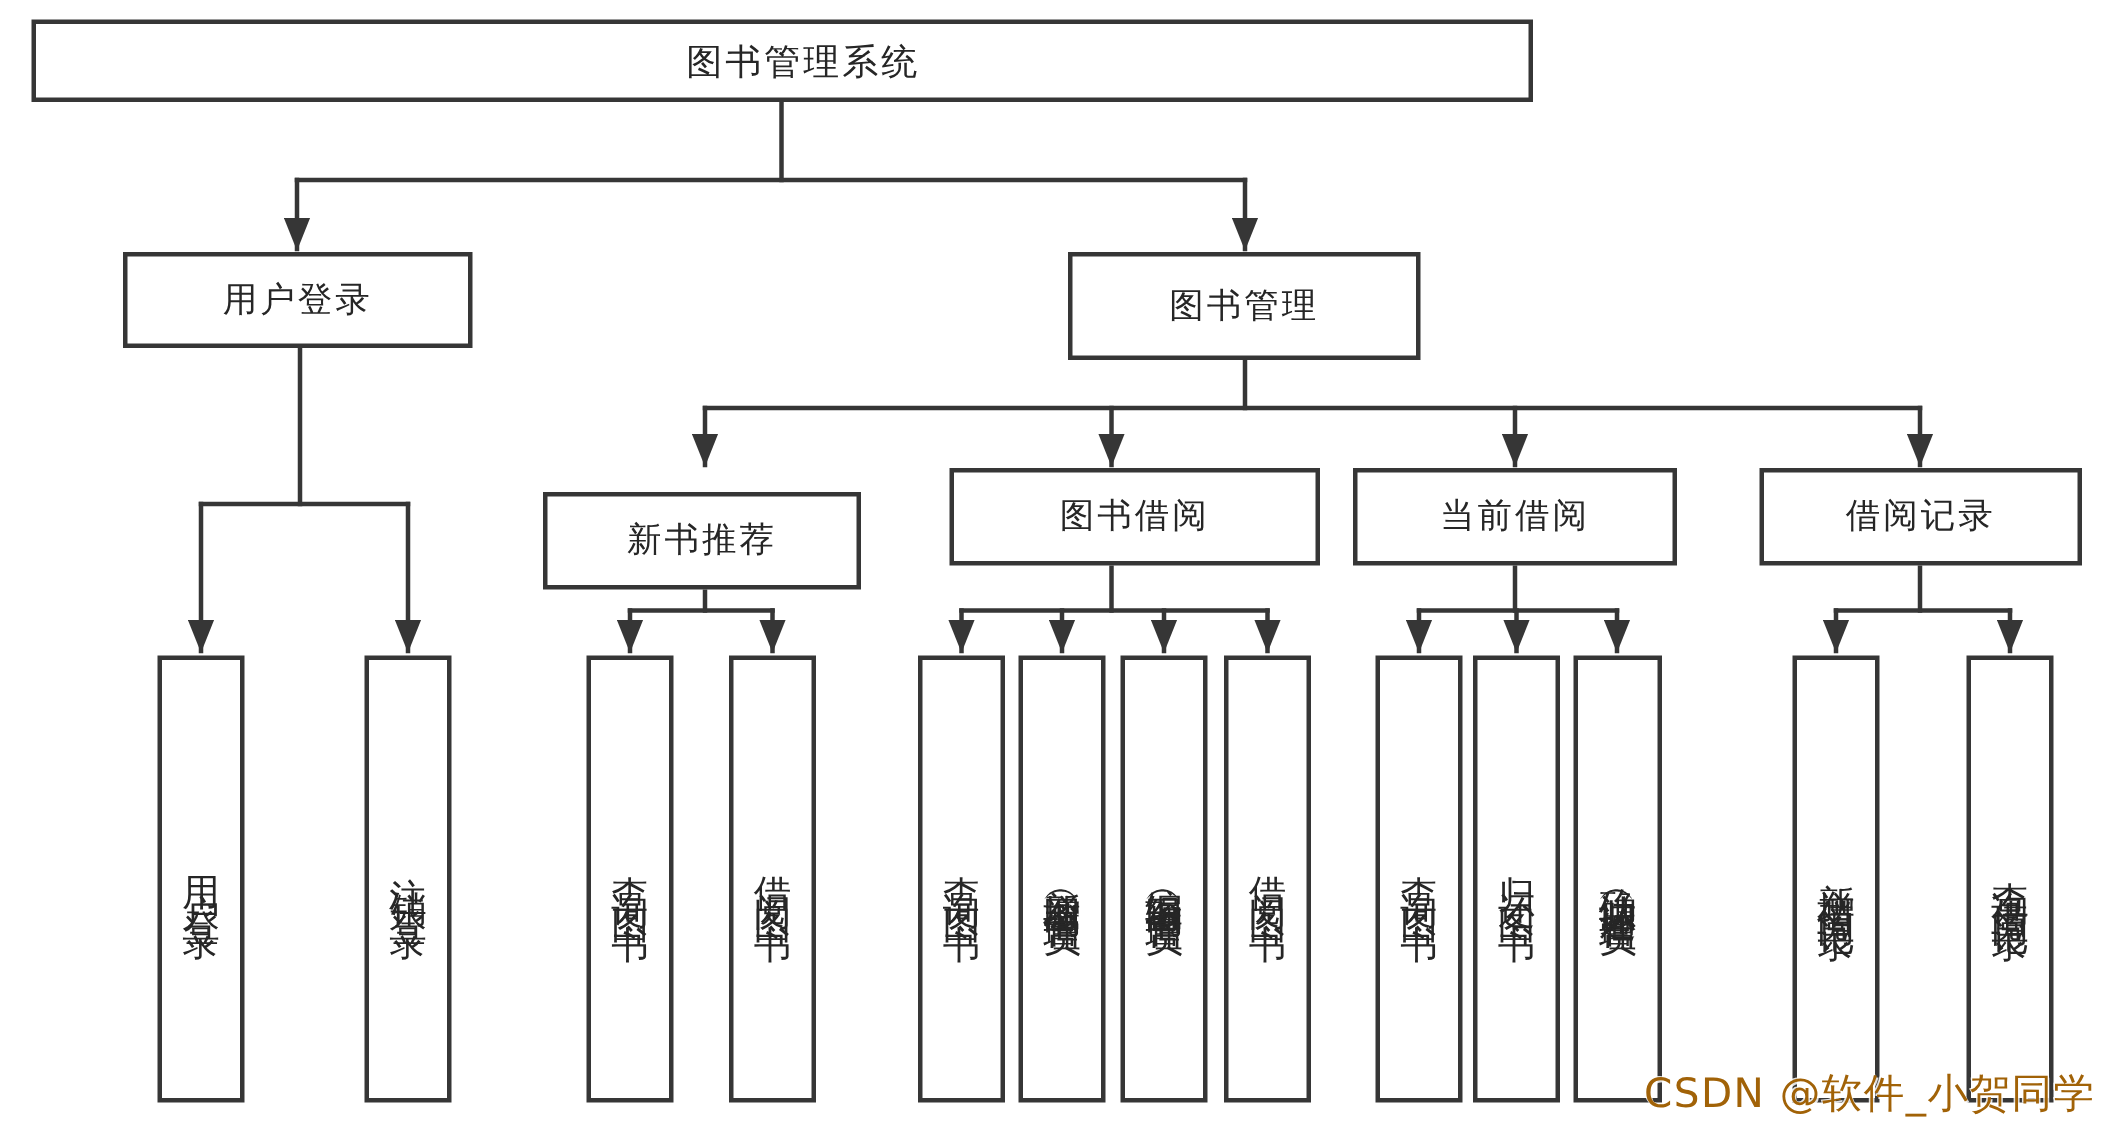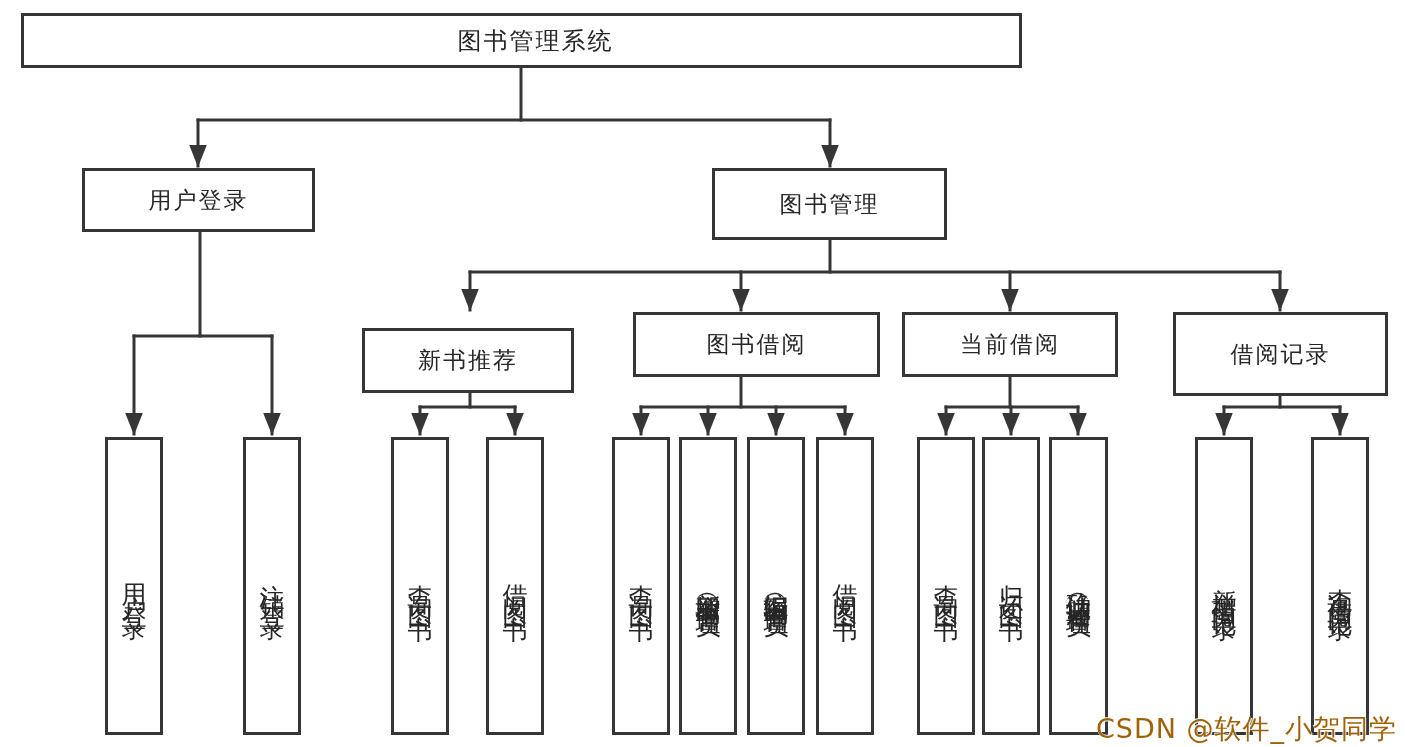--- a/index.html
+++ b/index.html
@@ -124,21 +124,21 @@
   </svg>
 
   <div class="box hbox rootbox" style="left:21px; top:13px; width:1001px; height:55px;padding-left:28px;">图书管理系统</div>
 
   <div class="box hbox" style="left:82px; top:168px; width:233px; height:64px;">用户登录</div>
   <div class="box hbox" style="left:712px; top:168px; width:235px; height:72px;">图书管理</div>
 
   <div class="box hbox" style="left:362px; top:328px; width:212px; height:65px;">新书推荐</div>
   <div class="box hbox" style="left:633px; top:312px; width:247px; height:65px;">图书借阅</div>
   <div class="box hbox" style="left:902px; top:312px; width:216px; height:65px;">当前借阅</div>
-  <div class="box hbox" style="left:1173px; top:312px; width:215px; height:84px;">借阅记录</div>
+  <div class="box hbox" style="left:1173px; top:312px; width:215px; height:65px;">借阅记录</div>
 
   <div class="box vbox ls-a" style="left:105px; top:437px; width:58px; height:298px;">用户登录</div>
   <div class="box vbox ls-a" style="left:243px; top:437px; width:58px; height:298px;">注销登录</div>
 
   <div class="box vbox ls-a" style="left:391px; top:437px; width:58px; height:298px;">查询图书</div>
   <div class="box vbox ls-a" style="left:486px; top:437px; width:58px; height:298px;">借阅图书</div>
 
   <div class="box vbox ls-a" style="left:612px; top:437px; width:58px; height:298px;">查询图书</div>
   <div class="box vbox ls-c" style="left:679px; top:437px; width:58px; height:298px;">新增图书（管理员）</div>
   <div class="box vbox ls-c" style="left:747px; top:437px; width:58px; height:298px;">编辑图书（管理员）</div>

